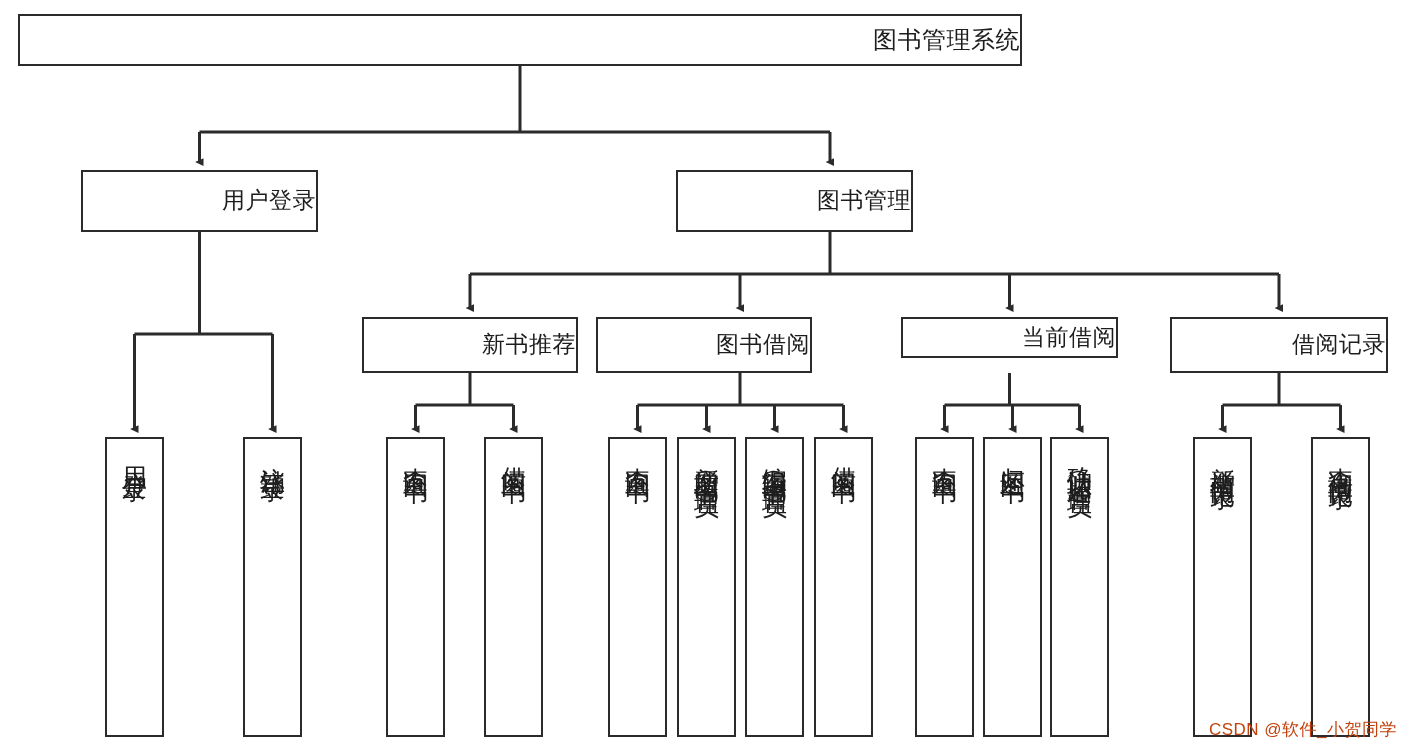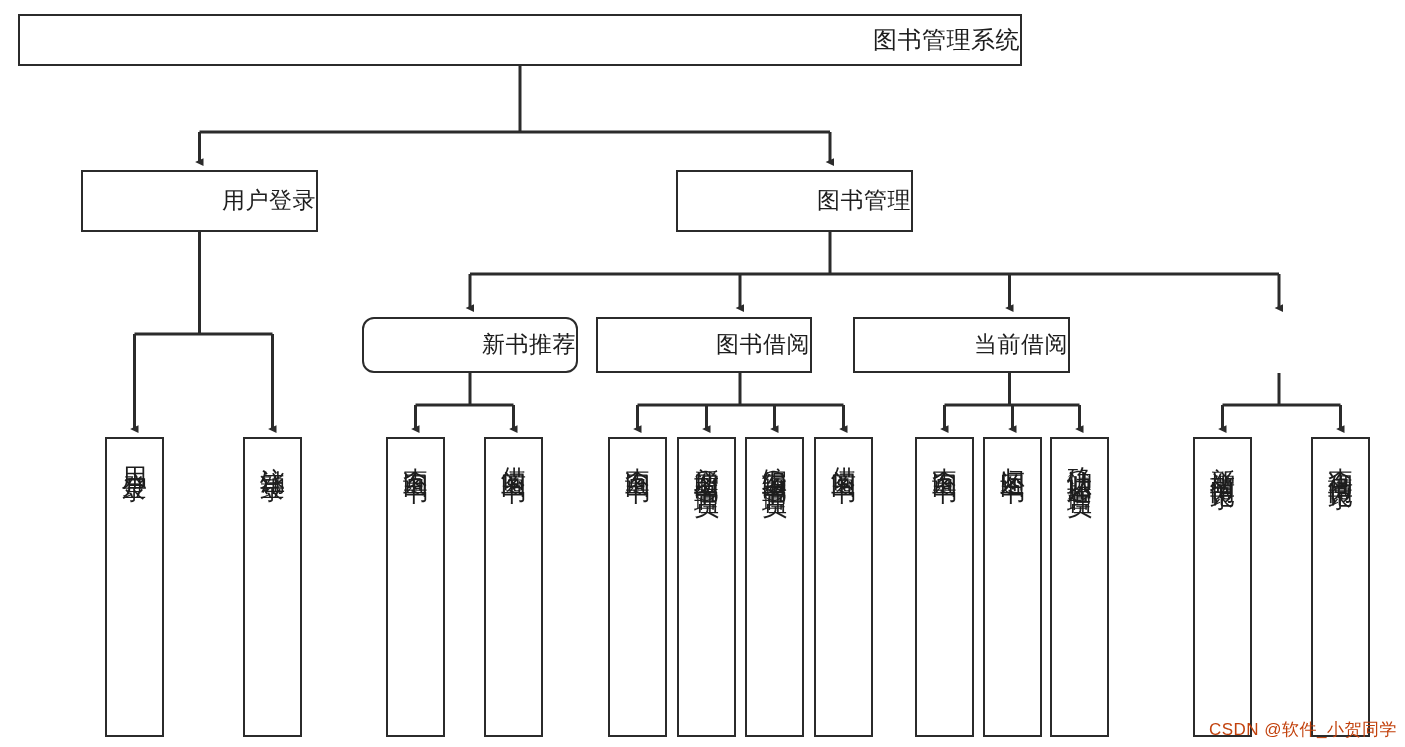--- a/index.html
+++ b/index.html
@@ -119,28 +119,31 @@
     <span class="label">图书管理系统</span>
   </div>
 
   <div class="node h" style="left:81px;top:170px;width:237px;height:62px;">
     <span class="label">用户登录</span>
   </div>
   <div class="node h" style="left:676px;top:170px;width:237px;height:62px;">
     <span class="label">图书管理</span>
   </div>
 
-  <div class="node h" style="left:362px;top:317px;width:216px;height:56px;border-radius:12px;">
+  <div class="node h" style="left:362px;top:317px;width:216px;height:56px;">
     <span class="label">新书推荐</span>
   </div>
   <div class="node h" style="left:596px;top:317px;width:216px;height:56px;">
     <span class="label">图书借阅</span>
   </div>
-  <div class="node h" style="left:853px;top:317px;width:217px;height:56px;">
+  <div class="node h" style="left:901px;top:317px;width:217px;height:41px;">
     <span class="label">当前借阅</span>
+  </div>
+  <div class="node h" style="left:1170px;top:317px;width:218px;height:56px;">
+    <span class="label">借阅记录</span>
   </div>
 
   <div class="node v" style="left:105px;top:437px;width:59px;height:300px;">
     <span class="label">用户登录</span>
   </div>
   <div class="node v" style="left:243px;top:437px;width:59px;height:300px;">
     <span class="label">注销登录</span>
   </div>
 
   <div class="node v" style="left:386px;top:437px;width:59px;height:300px;">

